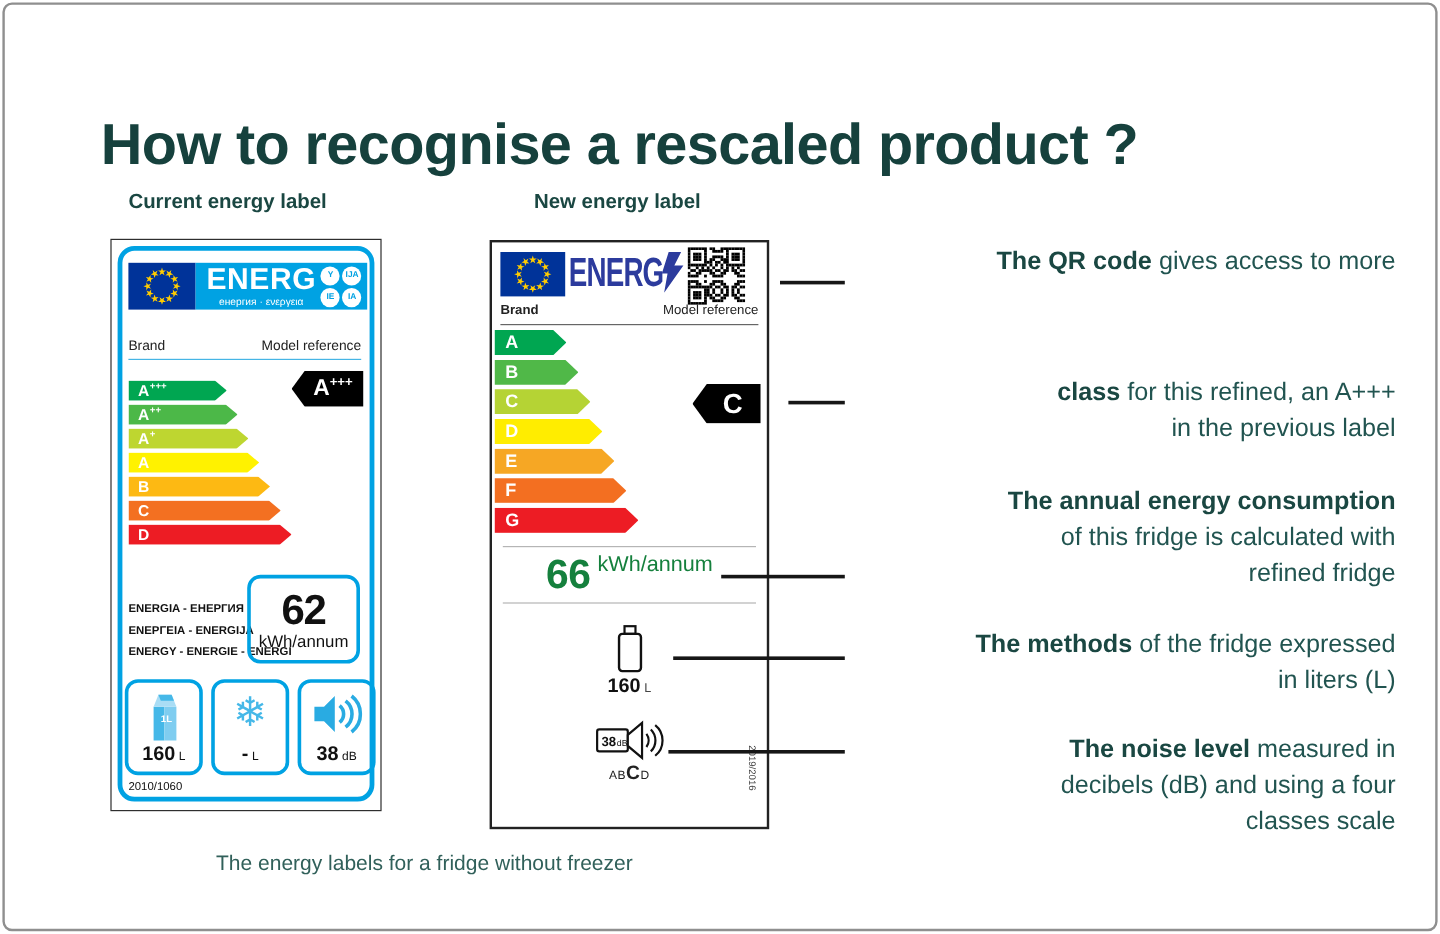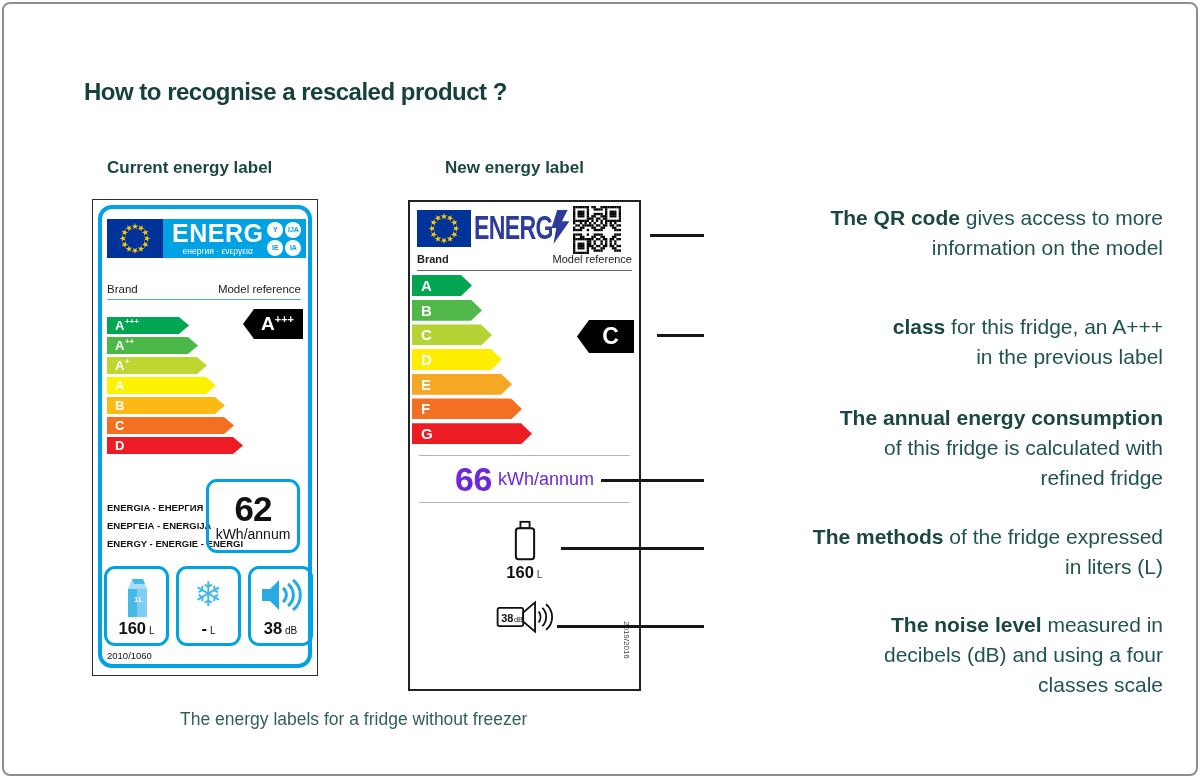--- a/index.html
+++ b/index.html
@@ -1,19 +1,19 @@
 <!DOCTYPE html>
 <html><head>
 <meta charset="utf-8">
 <style>
   html,body{margin:0;padding:0;}
   body{width:1200px;height:778px;position:relative;background:#fff;
        font-family:"Liberation Sans","DejaVu Sans",sans-serif;overflow:hidden;}
   .page-border{position:absolute;inset:2px;border:2px solid #8f8f8f;border-radius:8px;pointer-events:none;}
-  .title{position:absolute;left:84px;top:62px;font-size:24px;font-weight:bold;color:#16413d;letter-spacing:-0.5px;}
+  .title{position:absolute;left:84px;top:62px;font-size:48px;font-weight:bold;color:#16413d;letter-spacing:-0.5px;}
   .col-head{position:absolute;top:158px;font-size:17px;font-weight:bold;color:#1a4742;}
   .col-head.cur{left:107px;} .col-head.new{left:445px;}
 
   
   .old-card{position:absolute;left:92px;top:199px;width:226px;height:477px;background:#fff;
             border:1.5px solid #2e2e2e;box-sizing:border-box;}
   .old-frame{position:absolute;left:5px;top:5px;right:5px;bottom:7px;border:4px solid #00a2e3;border-radius:14px;}
   .old-header{position:absolute;left:5px;top:10px;width:198px;height:39px;display:flex;}
   .flag{background:#003399;flex:0 0 56px;display:flex;align-items:center;justify-content:center;}
   .old-banner{flex:1;background:#00a2e3;display:flex;align-items:center;justify-content:space-between;padding:0 5px 0 9px;}
@@ -61,22 +61,22 @@
       font-size:11px;color:#222;border-bottom:1px solid #666;padding-bottom:5px;}
   .new-brand .b{font-weight:bold;}
   .new-arrows{position:absolute;left:2px;top:73px;}
   .new-arrows .arrow{height:21px;margin-bottom:3.7px;display:flex;align-items:center;
       clip-path:polygon(0 0,calc(100% - 11px) 0,100% 50%,calc(100% - 11px) 100%,0 100%);}
   .new-arrows .arrow span{color:#fff;font-weight:bold;font-size:15px;padding-left:9px;line-height:1;}
   .new-sel{left:167px;top:118px;width:57px;height:33px;font-size:23px;
       clip-path:polygon(12px 0,100% 0,100% 100%,12px 100%,0 50%);padding-left:10px;box-sizing:border-box;}
   .sep{position:absolute;left:9px;right:9px;border-top:1.5px solid #b5b5b5;}
   .sep1{top:253px;} .sep2{top:300px;}
-  .new-kwh{position:absolute;left:0;top:258px;width:100%;display:flex;align-items:center;
-      justify-content:center;gap:6px;color:#6d28d9;}
+  .new-kwh{position:absolute;left:0;top:258px;width:100%;display:flex;align-items:flex-start;
+      justify-content:center;gap:6px;color:#15803d;}
   .new-kwh .v{font-size:34px;font-weight:bold;letter-spacing:-0.5px;}
   .new-kwh .u{font-size:18px;}
   .new-fridge{position:absolute;left:0;top:318px;width:100%;display:flex;justify-content:center;}
   .new-vol{position:absolute;left:0;top:361px;width:100%;display:flex;align-items:baseline;
       justify-content:center;gap:3px;color:#111;}
   .new-vol .v{font-size:16.5px;font-weight:bold;} .new-vol .u{font-size:10.5px;color:#444;}
   .new-noise{position:absolute;left:0;top:394px;width:100%;display:flex;justify-content:center;}
   .noise-scale{position:absolute;left:0;top:434px;width:100%;text-align:center;color:#222;font-size:10px;letter-spacing:0.5px;}
   .noise-scale span{vertical-align:baseline;}
   .noise-scale .sel{font-weight:bold;font-size:16px;}
@@ -526,30 +526,31 @@
     <svg width="64" height="42" viewBox="0 0 64 46">
       <rect x="2" y="13" width="28" height="20" rx="2" fill="#fff" stroke="#111" stroke-width="2"></rect>
       <path d="M30,18 L43,7 L43,39 L30,28 Z" fill="#fff" stroke="#111" stroke-width="2"></path>
       <path d="M47,17 a10,10 0 0 1 0,12" stroke="#111" stroke-width="2" fill="none"></path>
       <path d="M51,13 a14,14 0 0 1 0,20" stroke="#111" stroke-width="2" fill="none"></path>
       <path d="M55,9 a18,18 0 0 1 0,28" stroke="#111" stroke-width="2" fill="none"></path>
       <text x="6" y="28" font-size="12" font-weight="bold" fill="#111">38</text>
       <text x="20" y="28" font-size="8" fill="#111">dB</text>
     </svg>
   </div>
+  <div class="noise-scale" id="noise-scale"><span>A</span><span>B</span><span class="sel">C</span><span>D</span></div>
   <div class="new-reg">2019/2016</div>
 </div>
 
 <div class="callout" style="left:650px;top:234px;width:54px;"></div>
 <div class="callout" style="left:657px;top:334px;width:47px;"></div>
 <div class="callout" style="left:601px;top:479px;width:103px;"></div>
 <div class="callout" style="left:561px;top:547px;width:143px;"></div>
 <div class="callout" style="left:557px;top:625px;width:147px;"></div>
 
 <div id="annotations">
-    <div class="ann ann1"><b>The QR code</b><span> gives access to more</span><br><span>information on the model</span></div>
-    <div class="ann ann2"><br><b>class</b><span> for this fridge, an A+++</span><br><span>in the previous label</span></div>
+    <div class="ann ann1"><b>The QR code</b><span> gives access to more</span><br></div>
+    <div class="ann ann2"><br><b>class</b><span> for this refined, an A+++</span><br><span>in the previous label</span></div>
     <div class="ann ann3"><b>The annual energy consumption</b><br><span>of this fridge is calculated with</span><br><span>refined fridge</span></div>
     <div class="ann ann4"><b>The methods</b><span> of the fridge expressed</span><br><span>in liters (L)</span></div>
     <div class="ann ann5"><b>The noise level</b><span> measured in</span><br><span>decibels (dB) and using a four</span><br><span>classes scale</span></div>
   </div>
 
 <div class="caption">The energy labels for a fridge without freezer</div>
 
 </body></html>

